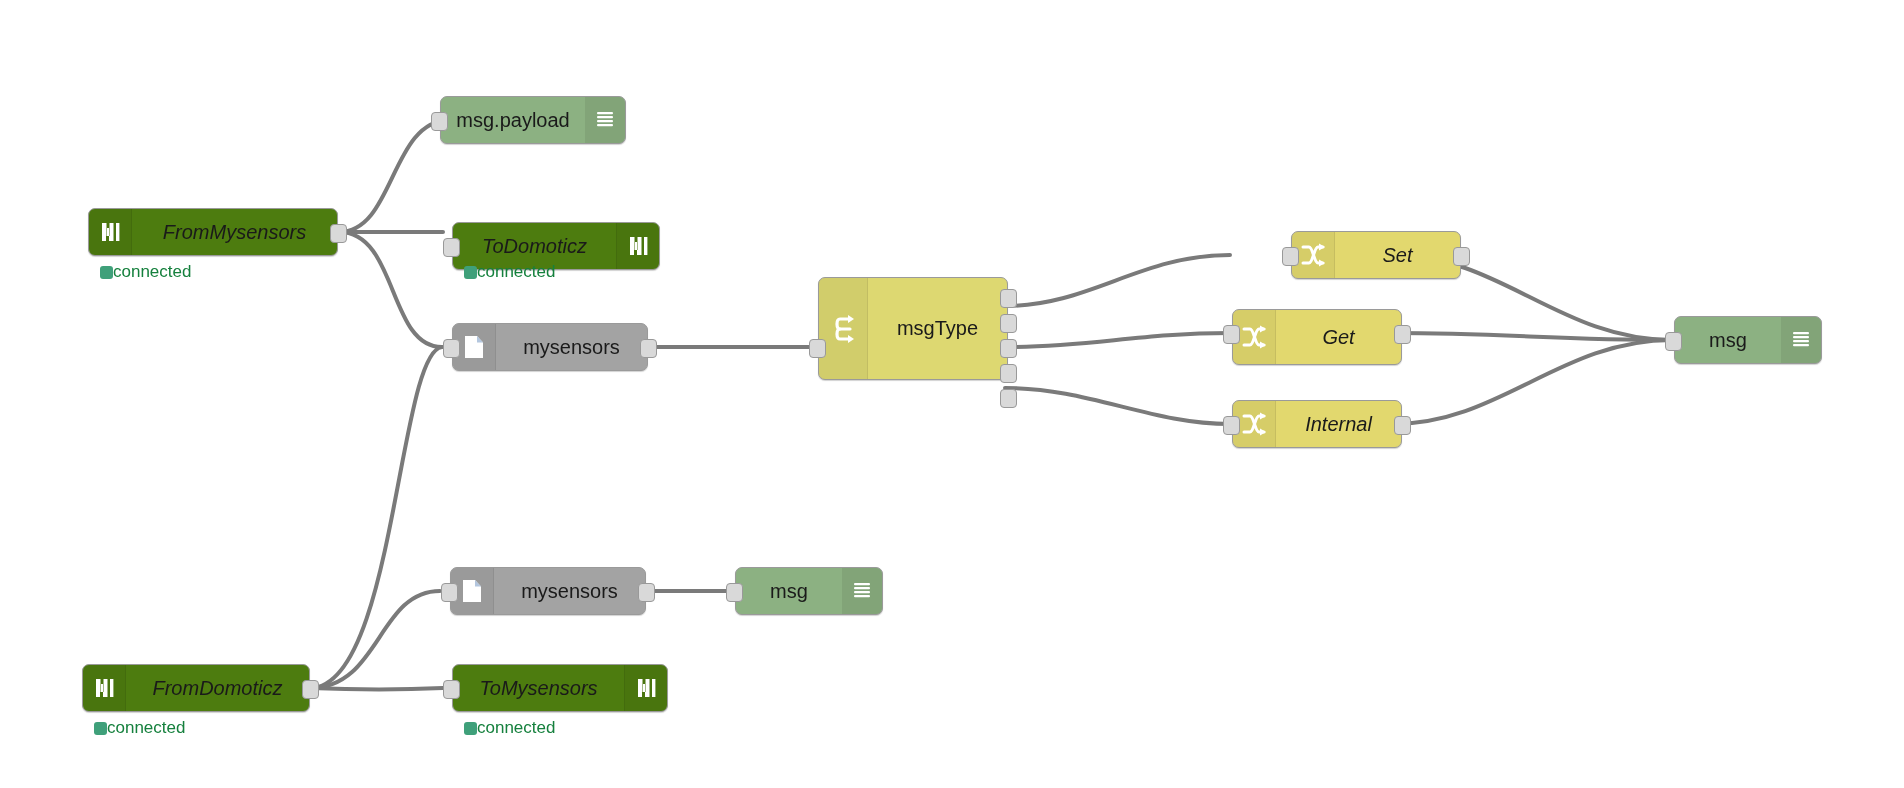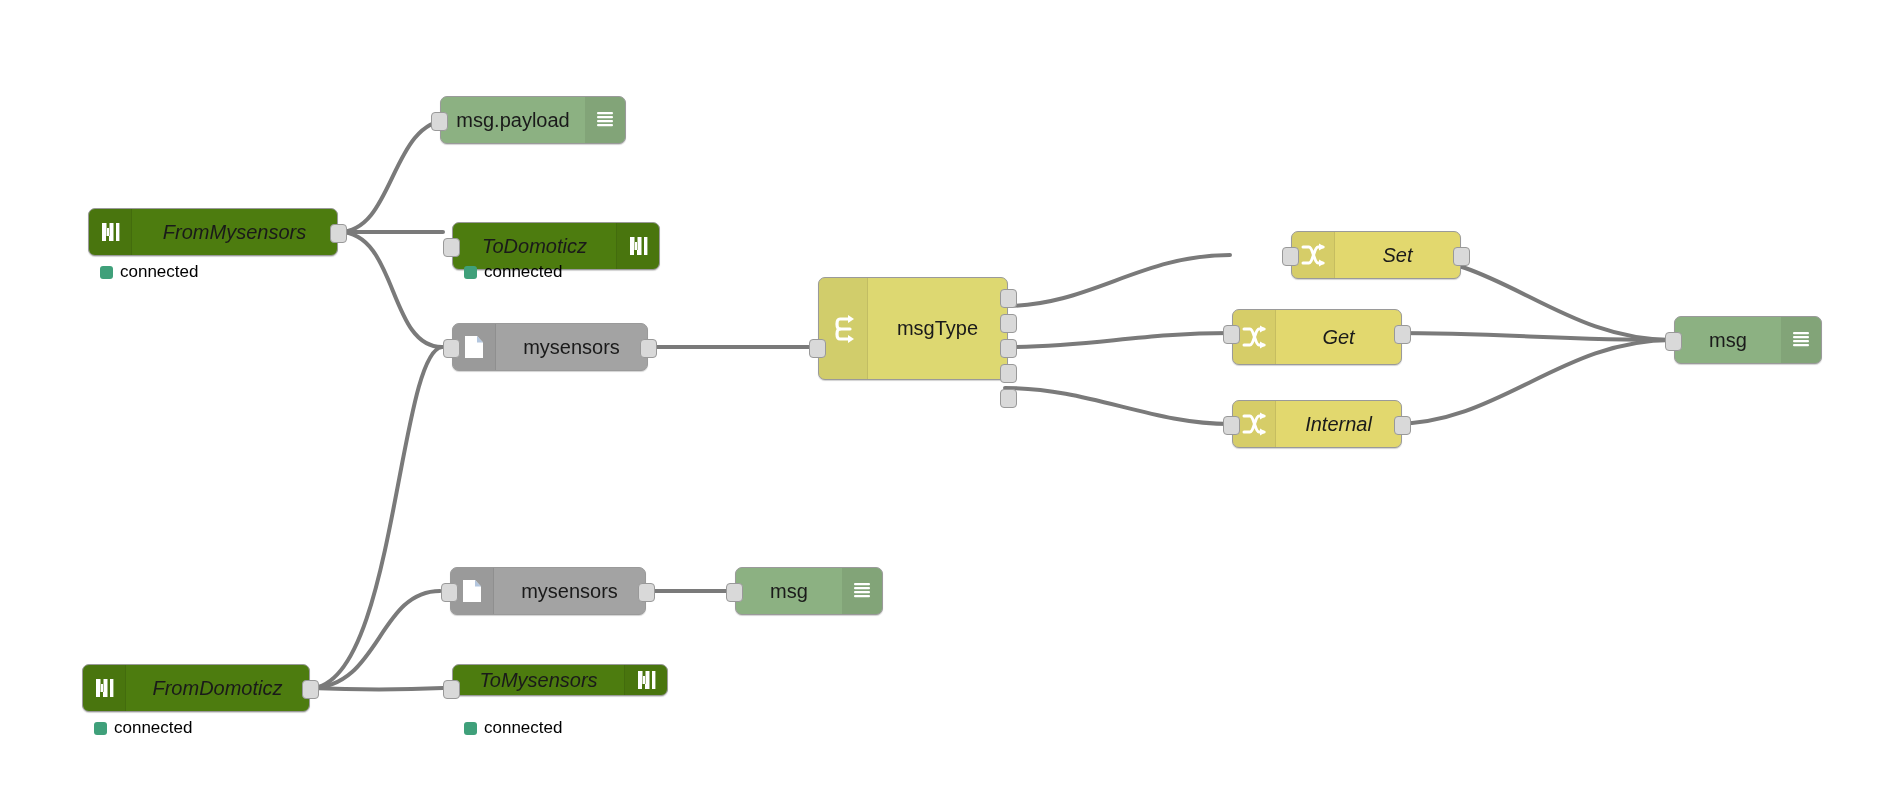--- a/index.html
+++ b/index.html
@@ -86,23 +86,22 @@
     box-sizing: border-box;
   }
   .port.in  { left: -10px; }
   .port.out { right: -10px; }
 
   
   .status {
     position: absolute;
     display: flex;
     align-items: center;
-    gap: 7px;
     font-size: 17px;
-    color: #000000;
+    color: #15803d;
     white-space: nowrap;
   }
   .status-dot {
     width: 13px;
     height: 13px;
     border-radius: 3px;
     background: #3fa07a;
     flex: 0 0 13px;
   }
 
@@ -361,21 +360,21 @@
       </svg>
     </div>
     <div class="node-label italic">FromDomoticz</div>
     <div class="port out" style="top:15px;"></div>
   </div>
   <div class="status" style="left:94px; top:718px;">
     <span class="status-dot"></span>
     <span>connected</span>
   </div>
 
-  <div class="node c-mqtt" style="left:452px; top:664px; width:216px; height:32px;">
+  <div class="node c-mqtt" style="left:452px; top:664px; width:216px; height:48px;">
     <div class="node-label italic">ToMysensors</div>
     <div class="icon-tray right">
       <svg class="glyph" width="26" height="26" viewBox="0 0 26 26">
         <path d="M5 4 L5 22 L9 22 L9 9 L12 9 L12 22 L16.5 22 L16.5 4 L12.5 4 L12.5 17 L9.5 17 L9.5 4 Z" fill="#ffffff"></path>
         <rect x="19" y="4" width="3.4" height="18" fill="#ffffff"></rect>
       </svg>
     </div>
     <div class="port in" style="top:15px;"></div>
   </div>
   <div class="status" style="left:464px; top:718px;">

